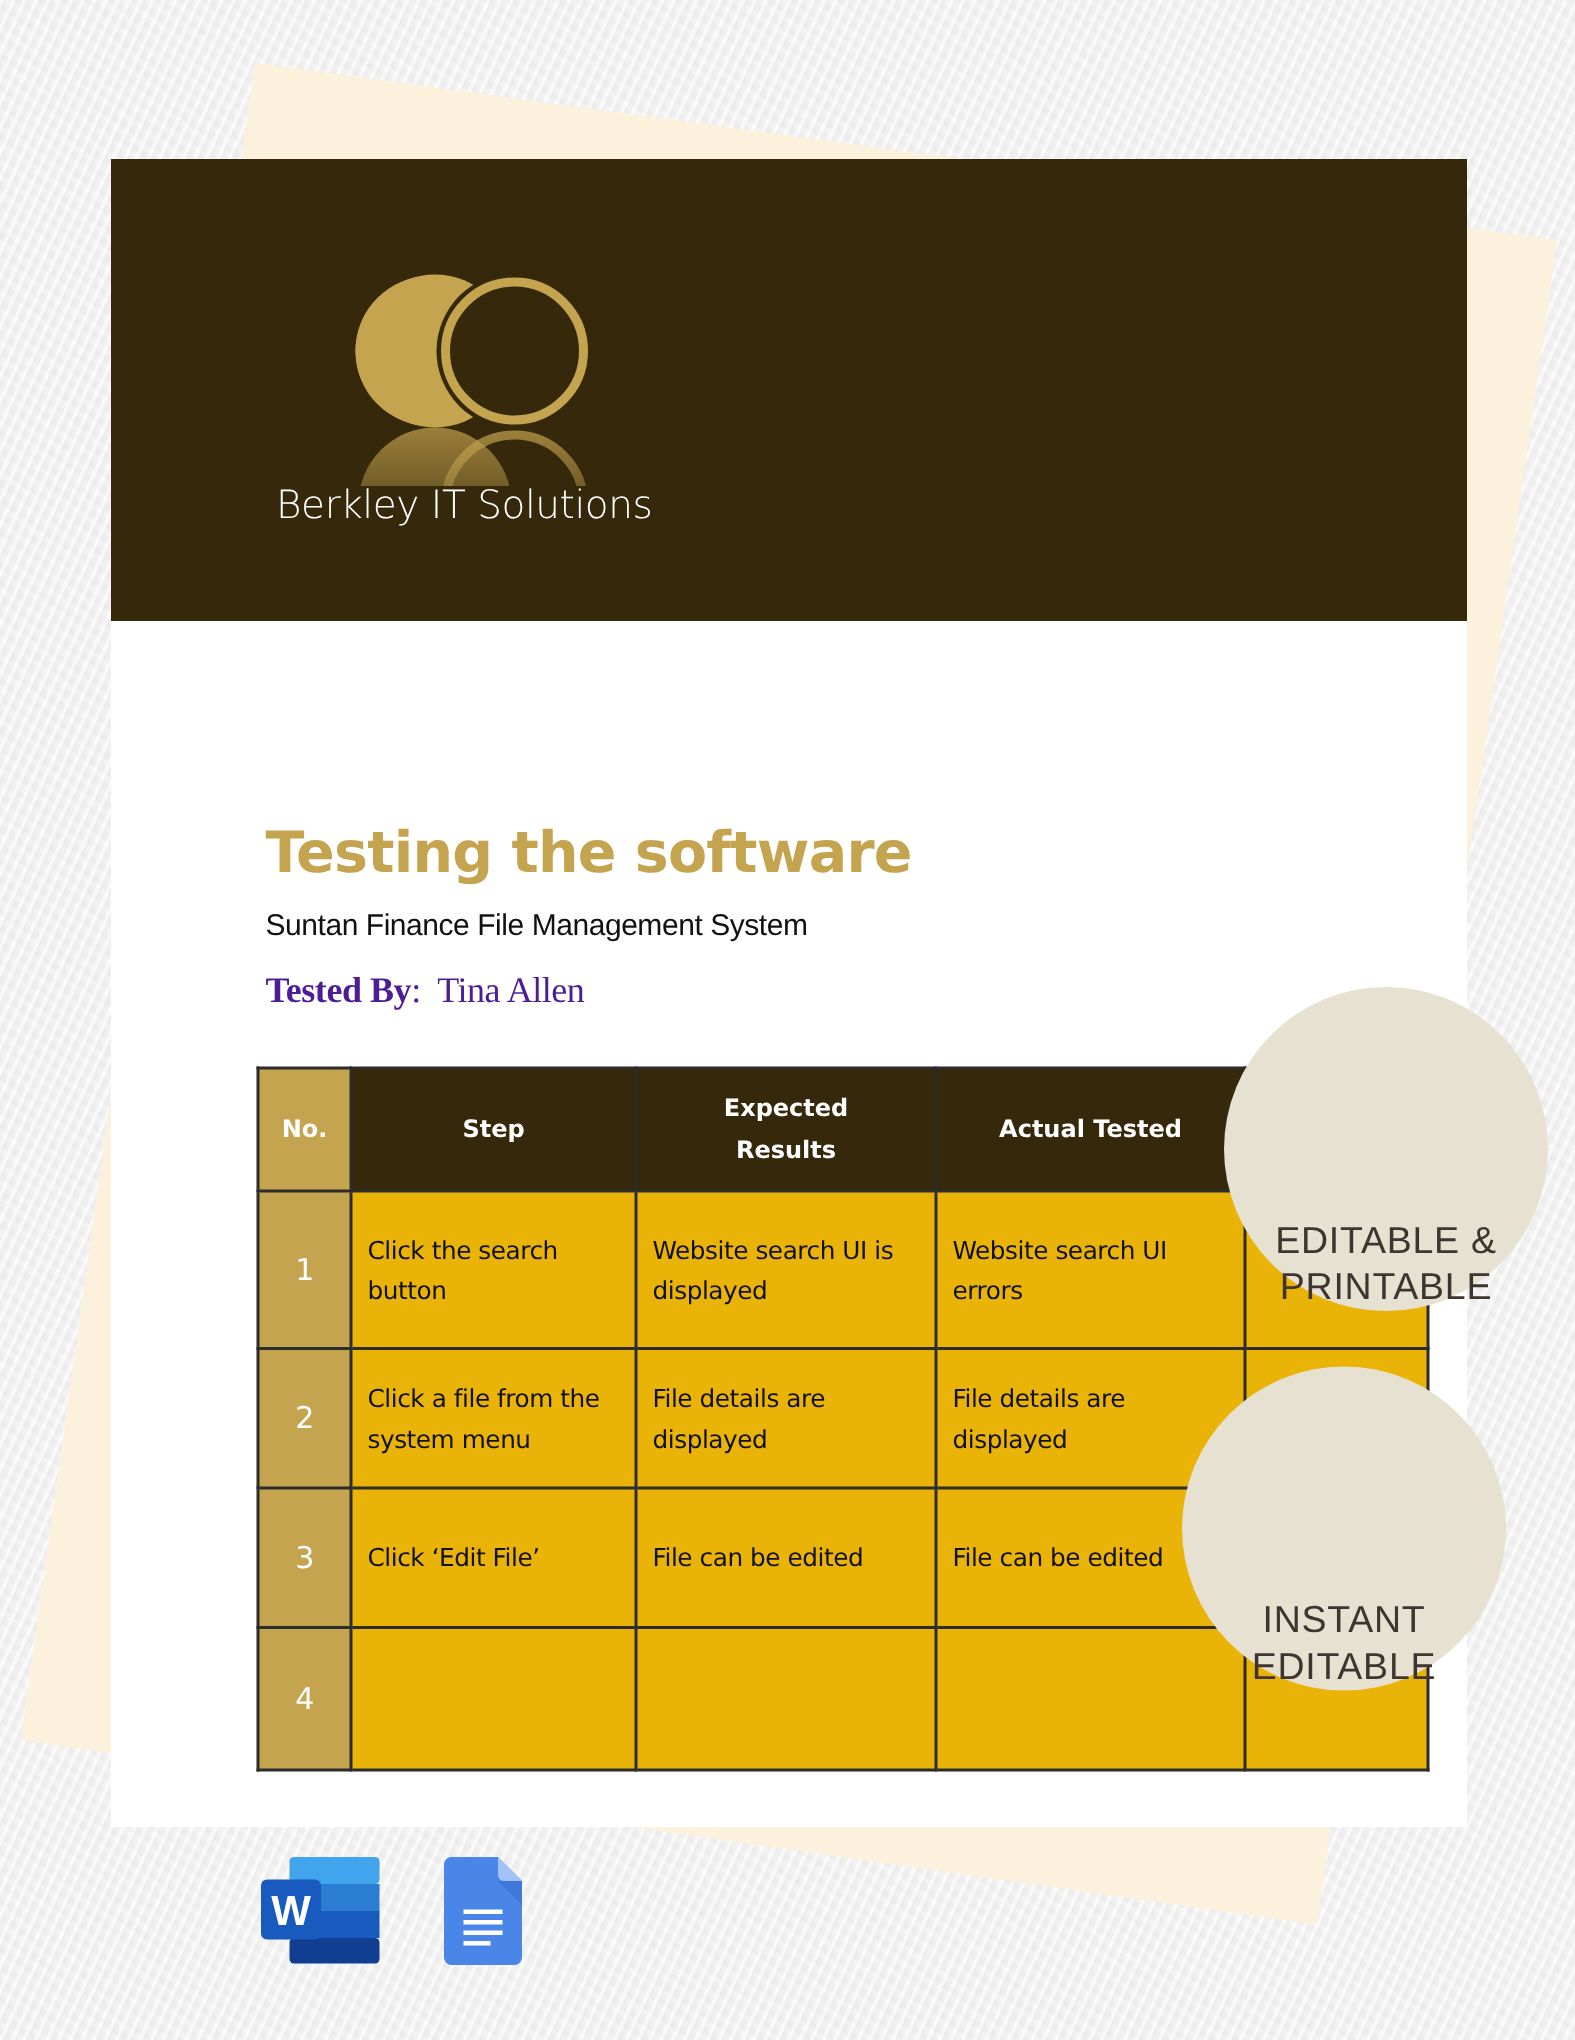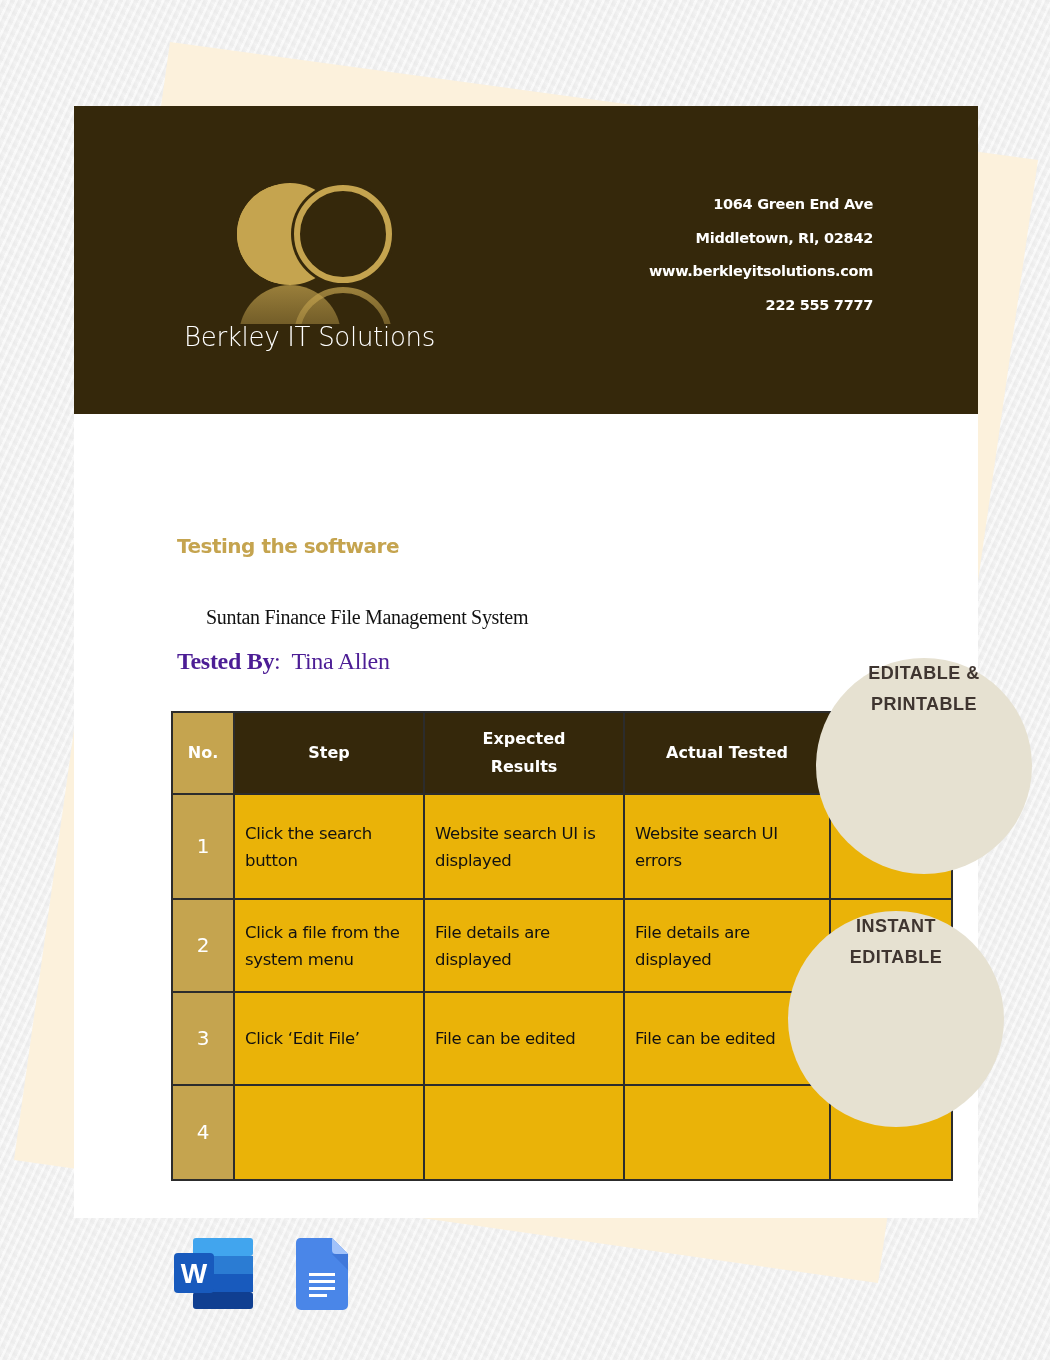--- a/index.html
+++ b/index.html
@@ -28,26 +28,26 @@
   .company-name {
     position:absolute; left:110px; top:216px; width:260px; text-align:left;
     color:#ffffff; font-size:26px; font-family:"DejaVu Sans", sans-serif; font-weight:300; letter-spacing:-0.3px;
   }
   .contact {
     position:absolute; right:105px; top:88px; text-align:right;
     color:#ffffff; font-weight:bold; font-size:14.5px; font-family:"DejaVu Sans", sans-serif;
   }
   .contact div { height:33.5px; line-height:20px; letter-spacing:-0.3px; }
   .doc-title {
-    position:absolute; left:103px; top:428px; color:#c5a44f;
-    font-size:20px; font-weight:bold; font-family:"DejaVu Sans", sans-serif; letter-spacing:-0.5px;
+    position:absolute; left:103px; top:440px; color:#c5a44f;
+    font-size:38px; font-weight:bold; font-family:"DejaVu Sans", sans-serif; letter-spacing:-0.5px;
   }
   .project-name {
     position:absolute; left:103px; top:500px; color:#111;
-    font-size:20px; font-family:Liberation Serif, serif; letter-spacing:-0.3px;margin-left:29px;
+    font-size:20px; font-family:Liberation Sans, sans-serif; letter-spacing:-0.3px;
   }
   .tested-by {
     position:absolute; left:103px; top:542px; color:#4c1d95;
     font-size:24px; font-family:Liberation Serif, serif; letter-spacing:-0.3px;
   }
   .tested-by .lbl { font-weight:bold; }
   table.test-table {
     position:absolute; left:97px; top:605px; border-collapse:collapse;
     font-family:"DejaVu Sans", sans-serif;
     padding-left:19px;
@@ -57,22 +57,22 @@
   }
   table.test-table th {
     background:#35280b; color:#fff; font-size:16px; font-weight:bold; height:80px; text-align:center; line-height:28px;
   }
   table.test-table th.no-col { background:#c5a44f; }
   table.test-table td { font-size:16.5px; color:#111; line-height:27px; background:#eab308; letter-spacing:-0.3px; }
   table.test-table td.no-cell { background:#c5a44f; color:#fff; text-align:center; font-size:20px; }
   td.status-cell { text-align:center; }
   .badge {
     position:absolute; width:216px; height:216px; border-radius:50%;
-    background:#e6e1d1; display:flex; align-items:flex-start; justify-content:center;
-    text-align:center; color:#3f3530; font-weight:bold; font-size:18px; line-height:31px; letter-spacing:0.5px;
+    background:#e6e1d1; display:flex; align-items:flex-end; justify-content:center;
+    text-align:center; color:#3f3530; font-weight:normal; font-size:25px; line-height:31px; letter-spacing:0.5px;
     font-family:"Liberation Sans", sans-serif;
   }
   .badge-1 { left:816px; top:658px; }
   .badge-2 { left:788px; top:911px; }
   .word-icon { position:absolute; left:174px; top:1238px; width:80px; height:72px; }
   .docs-icon { position:absolute; left:296px; top:1238px; width:52px; height:72px; }
 </style>
 </head>
 <body>
 
@@ -94,26 +94,20 @@
       <path d="M55 4 A50 50 0 0 0 55 104 Z" fill="#c5a44f"></path>
       <circle cx="58" cy="54" r="51" fill="#c5a44f"></circle>
       <circle cx="111" cy="54" r="52" fill="#35280b"></circle>
       <circle cx="111" cy="54" r="46" fill="none" stroke="#c5a44f" stroke-width="6"></circle>
       <g clip-path="url(#rclip)">
         <circle cx="58" cy="156" r="51" fill="url(#refl)"></circle>
         <circle cx="111" cy="156" r="46" fill="none" stroke="url(#refl)" stroke-width="6"></circle>
       </g>
     </svg>
     <div class="company-name">Berkley IT Solutions</div>
-    <div class="contact">
-      <div>1064 Green End Ave</div>
-      <div>Middletown, RI, 02842</div>
-      <div>www.berkleyitsolutions.com</div>
-      <div>222 555 7777</div>
-    </div>
   </div>
 
   <div class="doc-title">Testing the software</div>
   <div class="project-name">Suntan Finance File Management System</div>
   <div class="tested-by"><span class="lbl">Tested By</span><span>:</span>&nbsp; <span>Tina Allen</span></div>
 
   <table class="test-table">
     <thead>
       <tr>
         <th class="no-col" style="width:40px">No.</th>

